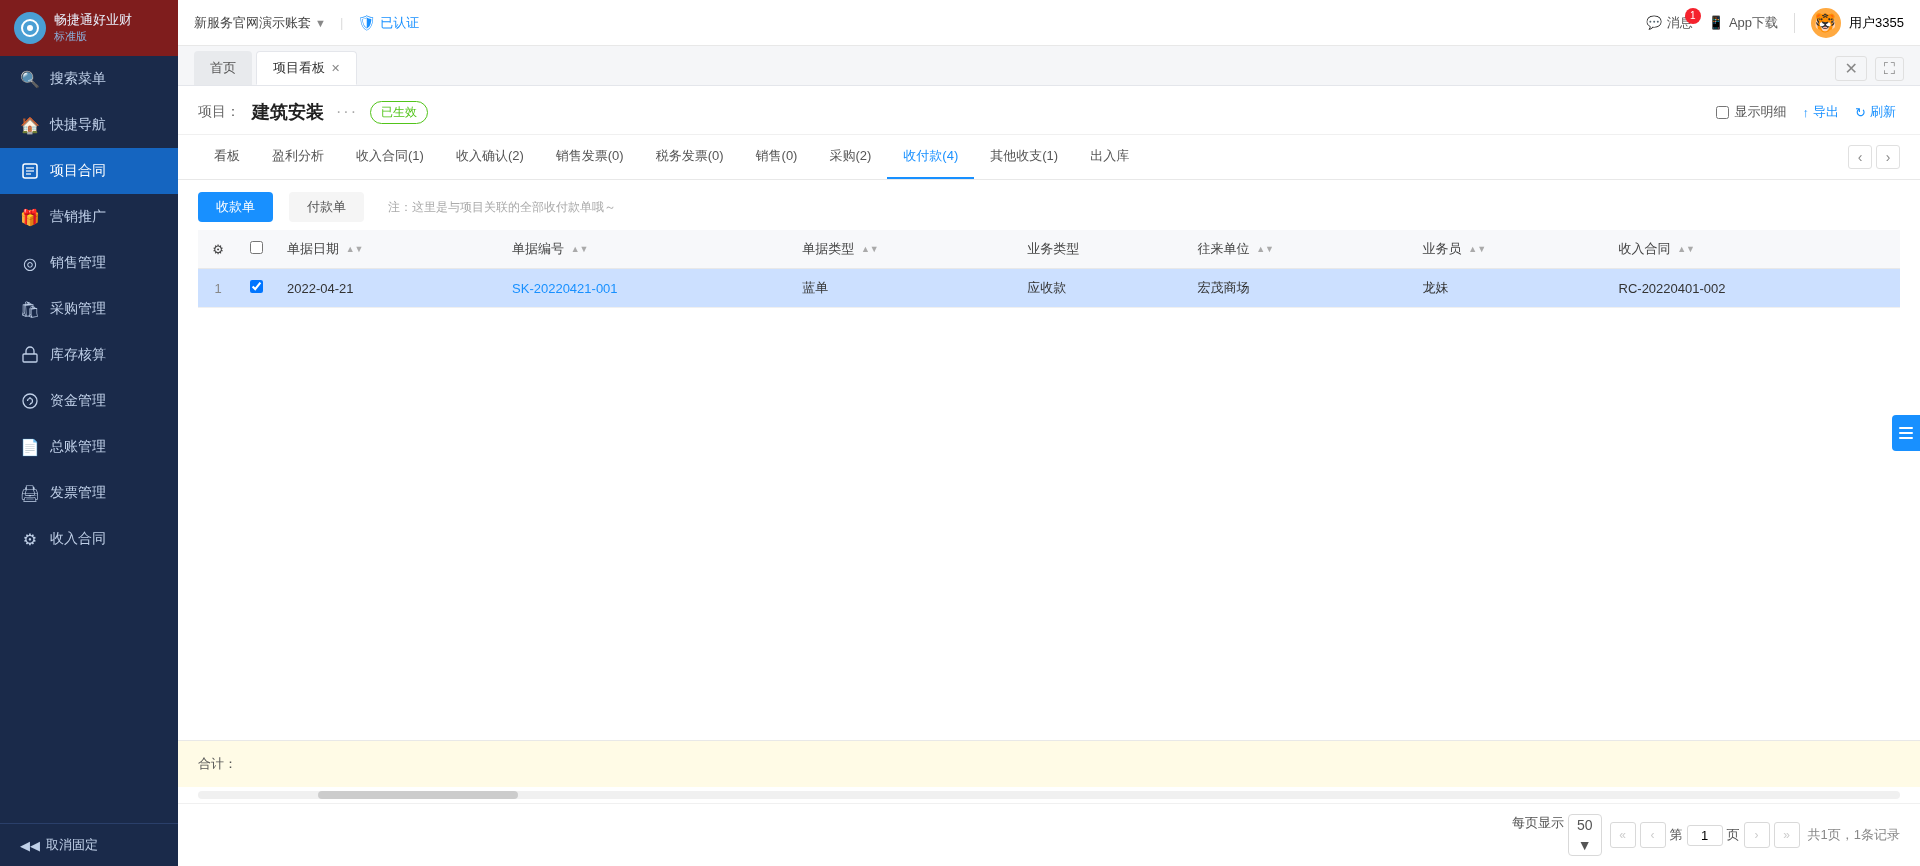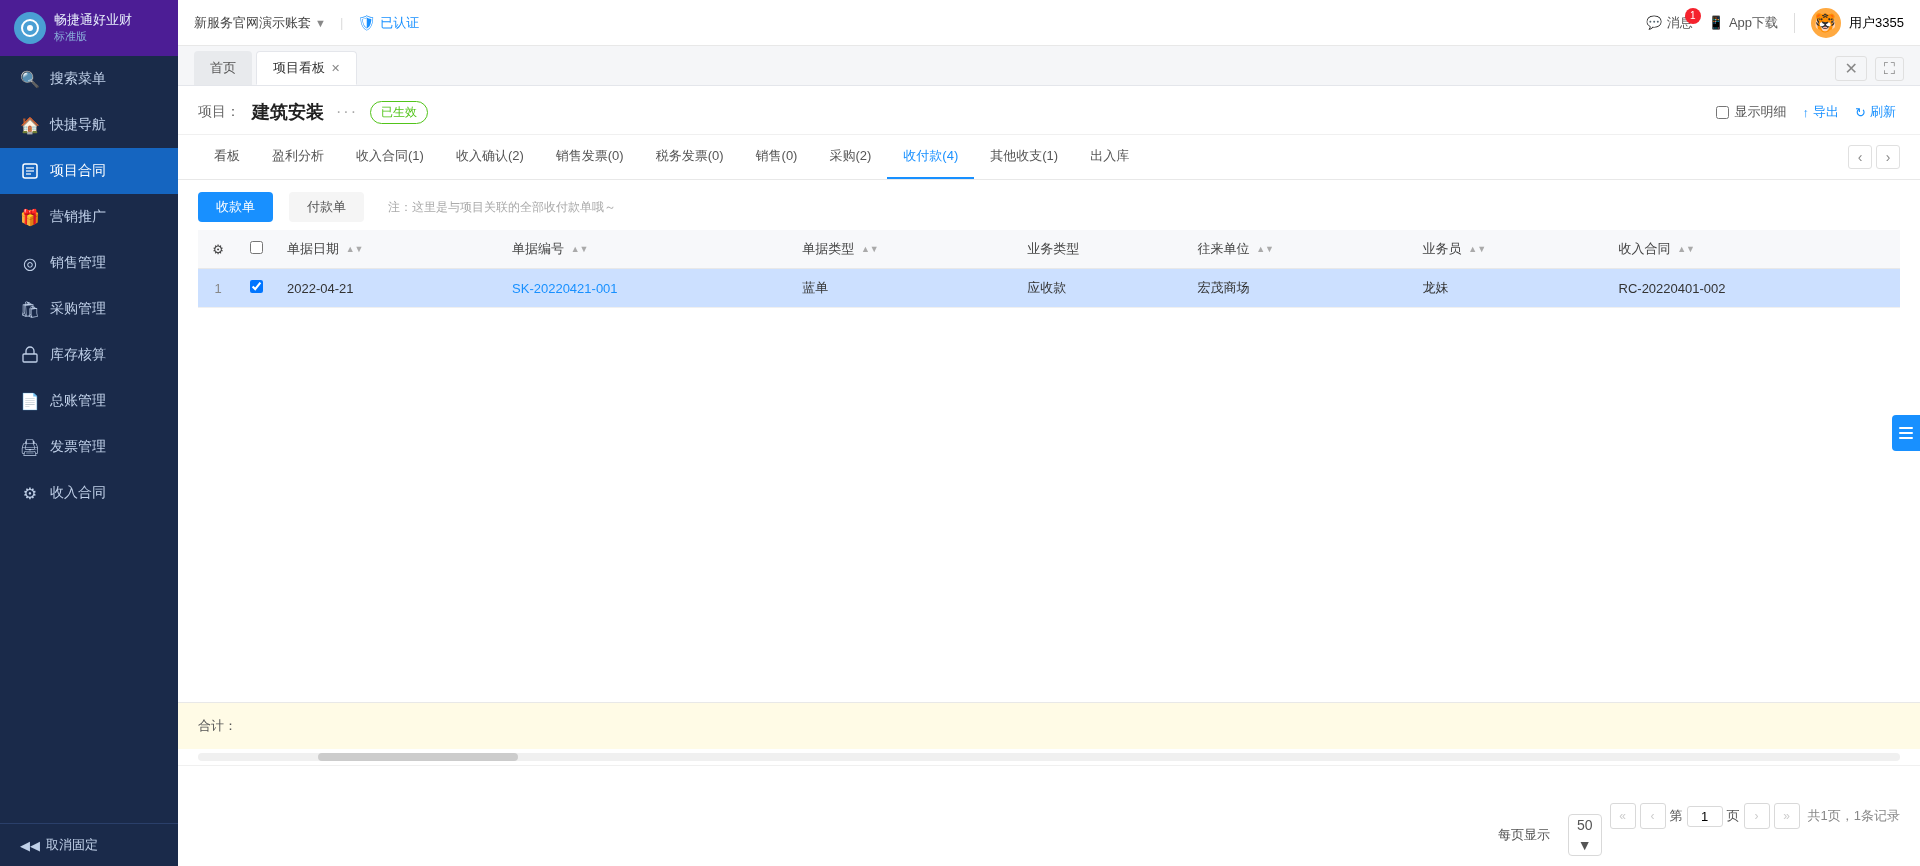--- a/index.html
+++ b/index.html
@@ -12,21 +12,21 @@
       color: #c8d8f0;
       display: flex;
       flex-direction: column;
       flex-shrink: 0;
       height: 100%;
     }
     .sidebar-logo {
       display: flex;
       align-items: center;
       padding: 12px 14px;
-      background: #4c1d95;
+      background: #7f1d1d;
       min-height: 56px;
     }
     .sidebar-logo-icon {
       width: 32px;
       height: 32px;
       background: #4a9fd4;
       border-radius: 50%;
       display: flex;
       align-items: center;
       justify-content: center;
@@ -461,23 +461,22 @@
       padding: 10px 20px;
       background: #fff;
       border-top: 1px solid #f0f0f0;
       gap: 8px;
       flex-shrink: 0;
       font-size: 13px;
       color: #555;
     }
     .page-size-select {
       display: flex;
-      align-items: center;
-      gap: 18px;
-      margin-top: 38px;
+      align-items: flex-start;
+      gap: 4px;
     }
     .page-size-box {
       border: 1px solid #d9d9d9;
       border-radius: 4px;
       padding: 2px 8px;
       font-size: 14px;
       cursor: pointer;
       display: flex;
       align-items: center;
       gap: 4px;
@@ -589,20 +588,29 @@
       <span>采购管理</span>
     </div>
     <div class="sidebar-nav-item">
       <span class="nav-icon">
         <svg width="18" height="18" viewBox="0 0 18 18" fill="none">
           <rect x="2" y="8" width="14" height="8" rx="1" stroke="#c0d0e8" stroke-width="1.3"></rect>
           <path d="M5 8V5a4 4 0 0 1 8 0v3" stroke="#c0d0e8" stroke-width="1.3"></path>
         </svg>
       </span>
       <span>库存核算</span>
+    </div>
+    <div class="sidebar-nav-item">
+      <span class="nav-icon">
+        <svg width="18" height="18" viewBox="0 0 18 18" fill="none">
+          <circle cx="9" cy="9" r="7" stroke="#c0d0e8" stroke-width="1.3"></circle>
+          <path d="M9 5v1m0 6v1M6.5 9c0-1.38 1.12-2.5 2.5-2.5s2.5 1.12 2.5 2.5-1.12 2.5-2.5 2.5" stroke="#c0d0e8" stroke-width="1.2"></path>
+        </svg>
+      </span>
+      <span>资金管理</span>
     </div>
     <div class="sidebar-nav-item">
       <span class="nav-icon">📄</span>
       <span>总账管理</span>
     </div>
     <div class="sidebar-nav-item">
       <span class="nav-icon">🖨</span>
       <span>发票管理</span>
     </div>
     <div class="sidebar-nav-item">

